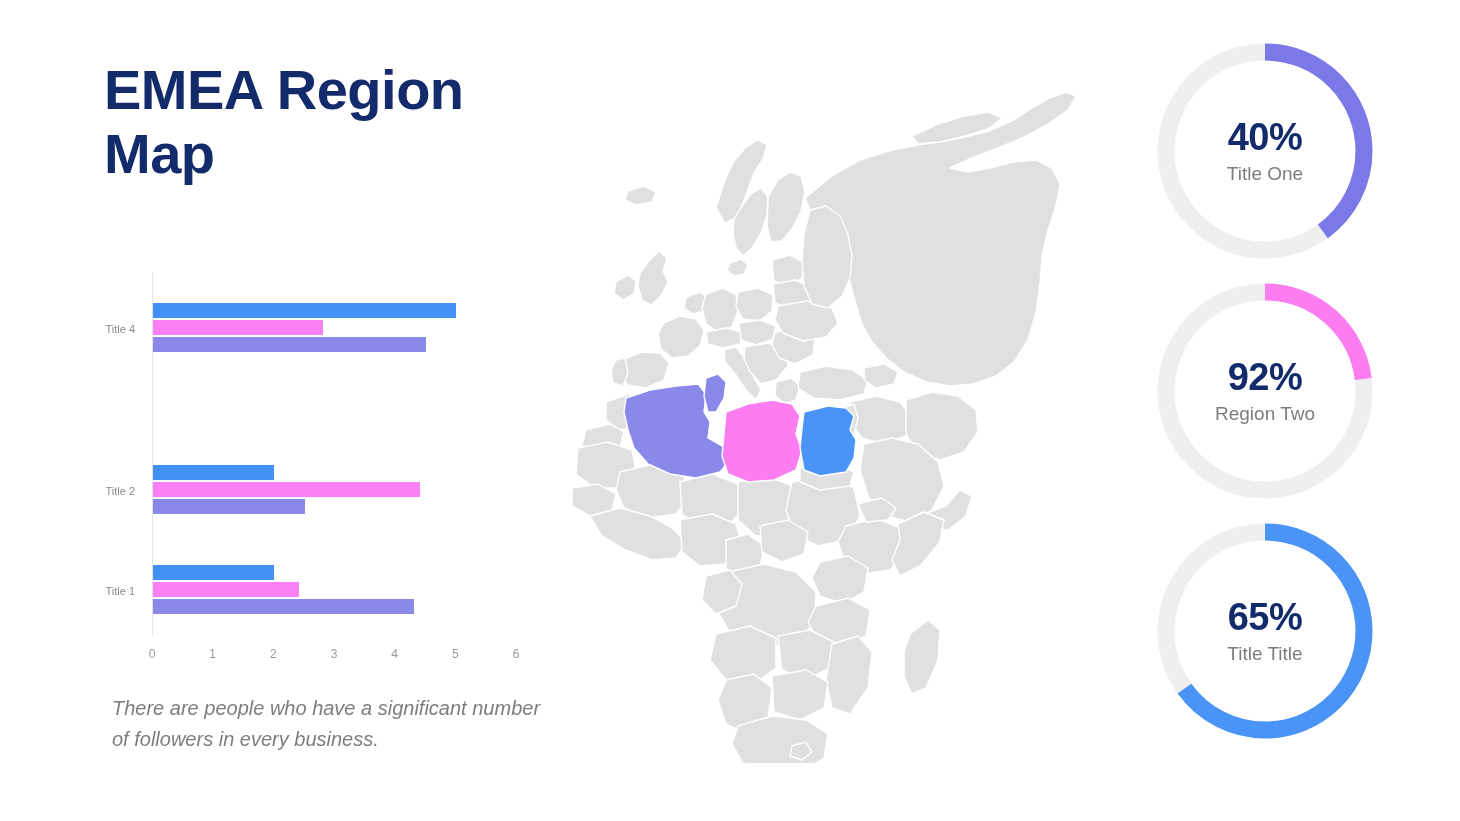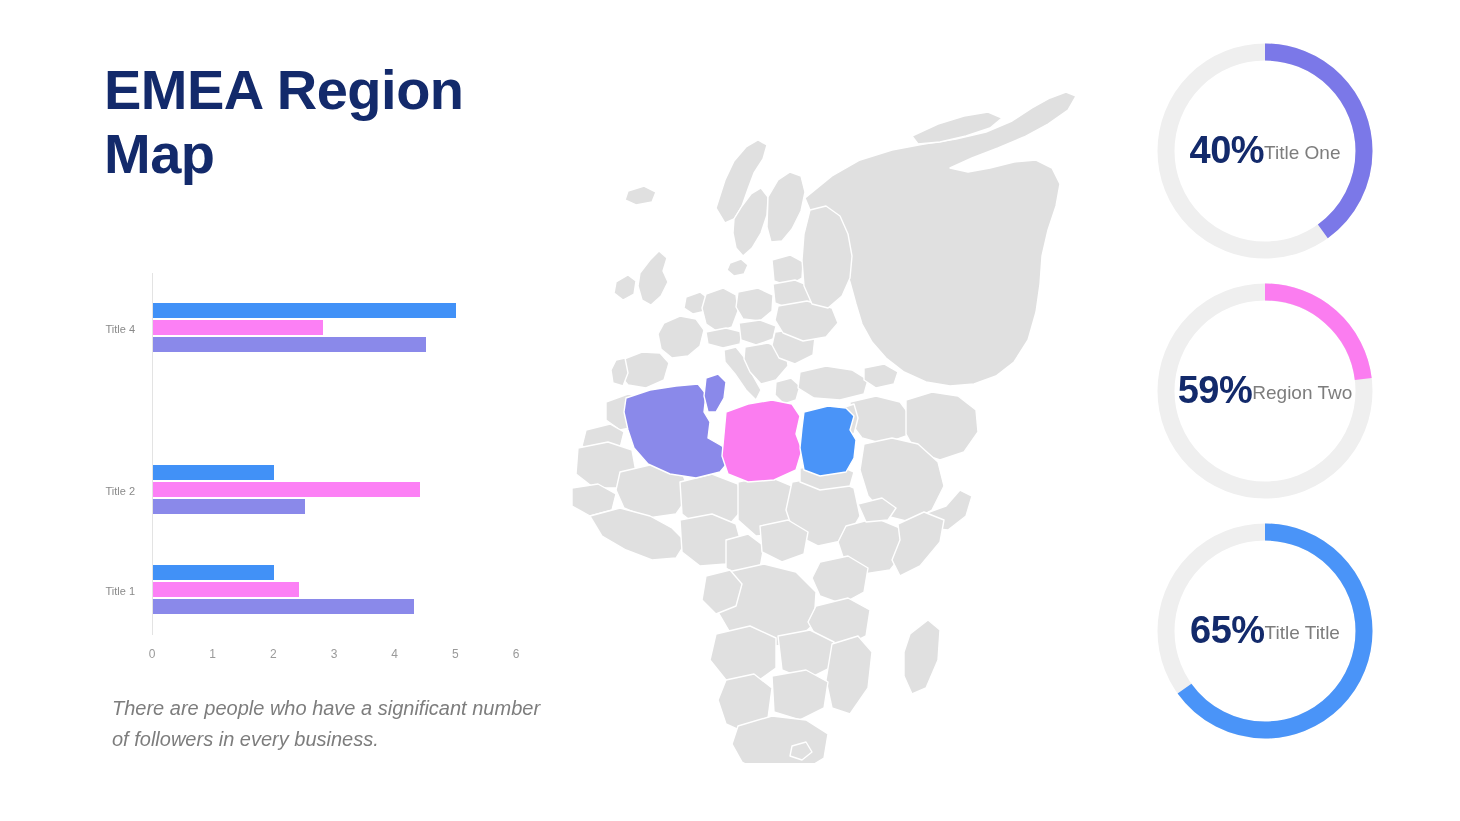--- a/index.html
+++ b/index.html
@@ -137,21 +137,21 @@
     left: 0; top: 0;
     width: 230px;
     height: 230px;
   }
   .donut-center {
     position: absolute;
     left: 0; top: 0;
     width: 230px;
     height: 230px;
     display: flex;
-    flex-direction: row;
+    flex-direction: column;
     align-items: center;
     justify-content: center;
   }
   .donut-pct {
     font-size: 38px;
     font-weight: bold;
     color: #132A6B;
     letter-spacing: -0.5px;
     line-height: 1.1;
   }
@@ -320,21 +320,21 @@
           <div class="donut-pct">40%</div>
           <div class="donut-label">Title One</div>
         </div>
       </div>
       <div class="donut">
         <svg viewBox="0 0 230 230">
           <circle cx="115" cy="115" r="99" fill="none" stroke="#EFEFEF" stroke-width="17"></circle>
           <circle cx="115" cy="115" r="99" fill="none" stroke="#FB7DF0" stroke-width="17" stroke-linecap="butt" stroke-dasharray="143.06812944447918 622.0353454107791" transform="rotate(-90 115 115)"></circle>
         </svg>
         <div class="donut-center">
-          <div class="donut-pct">59%</div>
+          <div class="donut-pct">92%</div>
           <div class="donut-label">Region Two</div>
         </div>
       </div>
       <div class="donut">
         <svg viewBox="0 0 230 230">
           <circle cx="115" cy="115" r="99" fill="none" stroke="#EFEFEF" stroke-width="17"></circle>
           <circle cx="115" cy="115" r="99" fill="none" stroke="#4A94F8" stroke-width="17" stroke-linecap="butt" stroke-dasharray="404.32297451700646 622.0353454107791" transform="rotate(-90 115 115)"></circle>
         </svg>
         <div class="donut-center">
           <div class="donut-pct">65%</div>

